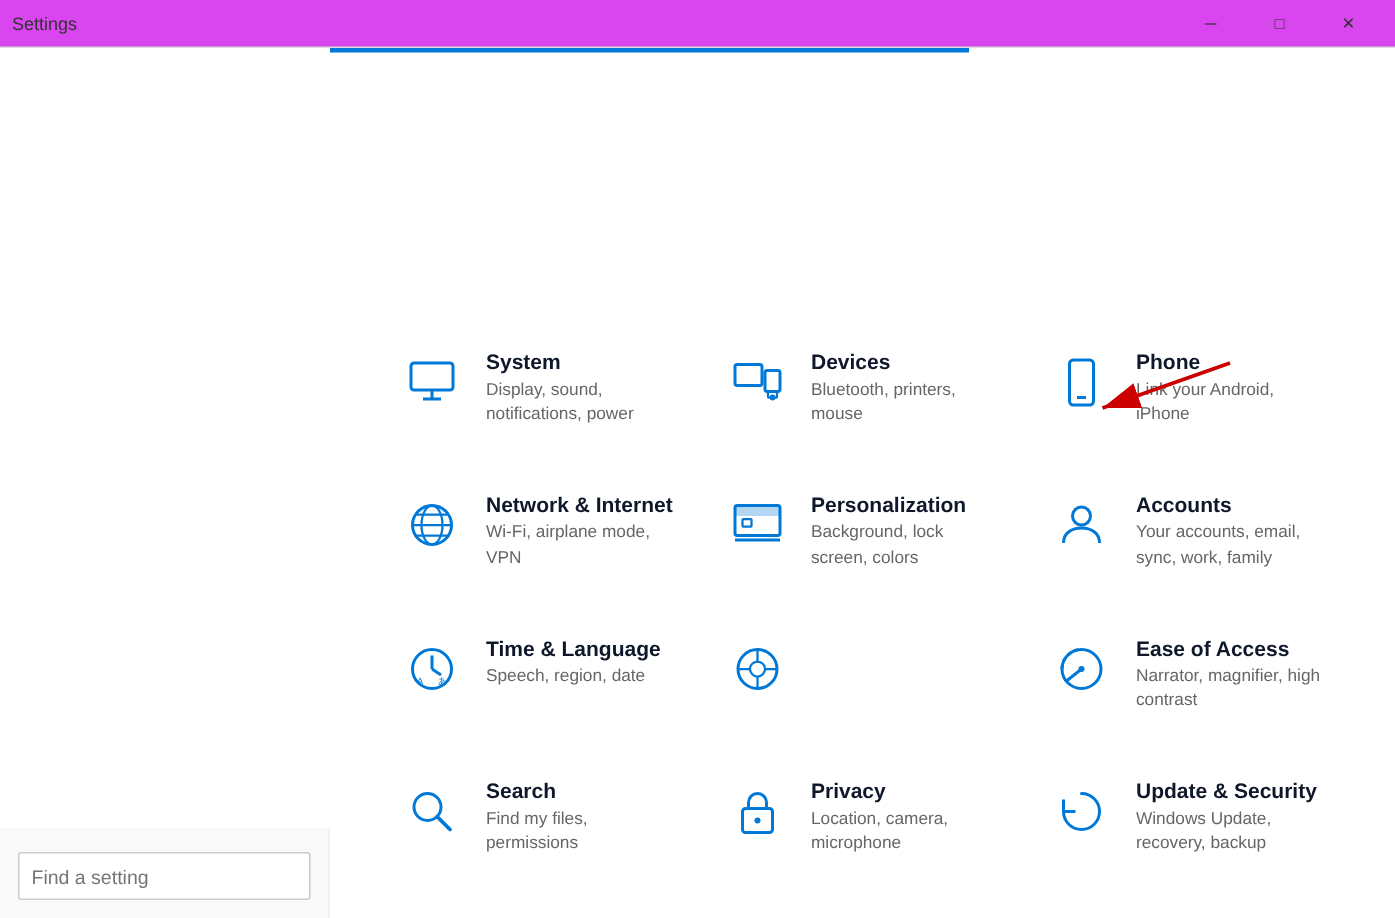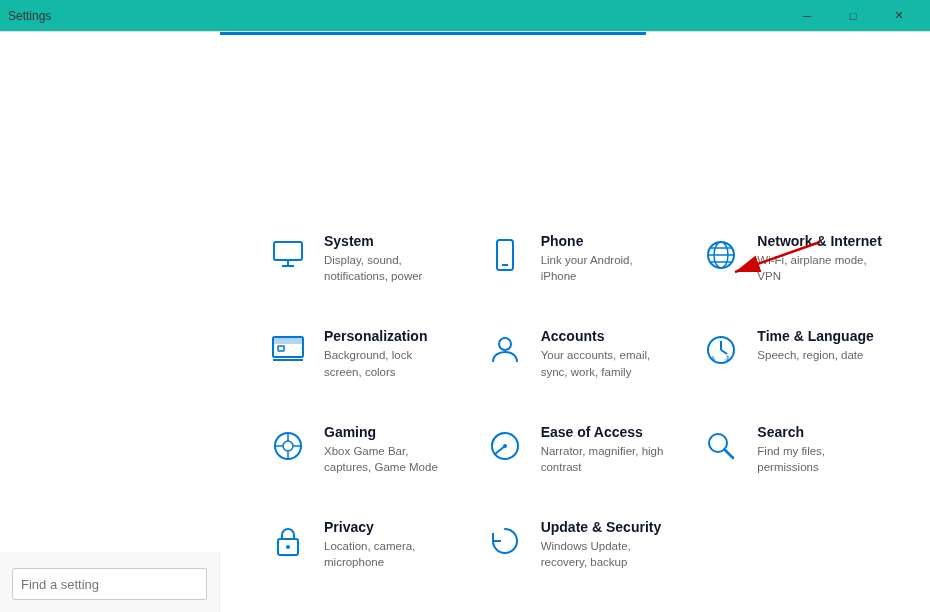--- a/index.html
+++ b/index.html
@@ -11,21 +11,21 @@
       overflow: hidden;
     }
 
     
     .titlebar {
       display: flex;
       align-items: center;
       justify-content: space-between;
       height: 32px;
       padding: 0 8px;
-      background: #14b8a6;
+      background: #d946ef;
       border-bottom: 1px solid #ddd;
     }
     .titlebar-title {
       font-size: 12px;
       color: #333;
     }
     .titlebar-controls {
       display: flex;
       gap: 0;
     }
@@ -185,20 +185,34 @@
     </svg>
     </div>
     <div class="settings-text">
       <div class="settings-title">System</div>
       <div class="settings-desc">Display, sound, notifications, power</div>
     </div>
   </div>
         <div class="settings-item">
     <div class="settings-icon">
       <svg viewBox="0 0 36 36" fill="none" xmlns="http://www.w3.org/2000/svg">
+      <rect x="3" y="6" width="18" height="14" rx="1.5" stroke="#0078d7" stroke-width="2"></rect>
+      <rect x="23" y="10" width="10" height="14" rx="1.5" stroke="#0078d7" stroke-width="2"></rect>
+      <circle cx="28" cy="28" r="2" fill="#0078d7"></circle>
+      <rect x="25" y="24" width="6" height="4" rx="0.5" stroke="#0078d7" stroke-width="1.5" fill="none"></rect>
+    </svg>
+    </div>
+    <div class="settings-text">
+      <div class="settings-title">Devices</div>
+      <div class="settings-desc">Bluetooth, printers, mouse</div>
+    </div>
+  </div>
+        <div class="settings-item">
+    <div class="settings-icon">
+      <svg viewBox="0 0 36 36" fill="none" xmlns="http://www.w3.org/2000/svg">
       <rect x="10" y="3" width="16" height="30" rx="2.5" stroke="#0078d7" stroke-width="2" fill="none"></rect>
       <line x1="15" y1="28" x2="21" y2="28" stroke="#0078d7" stroke-width="2"></line>
     </svg>
     </div>
     <div class="settings-text">
       <div class="settings-title">Phone</div>
       <div class="settings-desc">Link your Android, iPhone</div>
     </div>
   </div>
         <div class="settings-item">
@@ -260,24 +274,20 @@
         <div class="settings-item">
     <div class="settings-icon">
       <svg viewBox="0 0 36 36" fill="none" xmlns="http://www.w3.org/2000/svg">
       <circle cx="18" cy="18" r="13" stroke="#0078d7" stroke-width="2" fill="none"></circle>
       <circle cx="18" cy="18" r="5" stroke="#0078d7" stroke-width="1.5" fill="none"></circle>
       <line x1="5" y1="18" x2="13" y2="18" stroke="#0078d7" stroke-width="1.5"></line>
       <line x1="23" y1="18" x2="31" y2="18" stroke="#0078d7" stroke-width="1.5"></line>
       <line x1="18" y1="5" x2="18" y2="13" stroke="#0078d7" stroke-width="1.5"></line>
       <line x1="18" y1="23" x2="18" y2="31" stroke="#0078d7" stroke-width="1.5"></line>
     </svg>
-    </div>
-    <div class="settings-text">
-      <div class="settings-title">Gaming</div>
-      <div class="settings-desc">Xbox Game Bar, captures, Game Mode</div>
     </div>
   </div>
         <div class="settings-item">
     <div class="settings-icon">
       <svg viewBox="0 0 36 36" fill="none" xmlns="http://www.w3.org/2000/svg">
       <circle cx="18" cy="18" r="13" stroke="#0078d7" stroke-width="2" fill="none"></circle>
       <circle cx="18" cy="18" r="2" fill="#0078d7"></circle>
       <line x1="8" y1="26" x2="18" y2="18" stroke="#0078d7" stroke-width="2"></line>
       <path d="M5 18 A13 13 0 0 1 18 5" stroke="#0078d7" stroke-width="2" fill="none" stroke-dasharray="3 2"></path>
     </svg>

